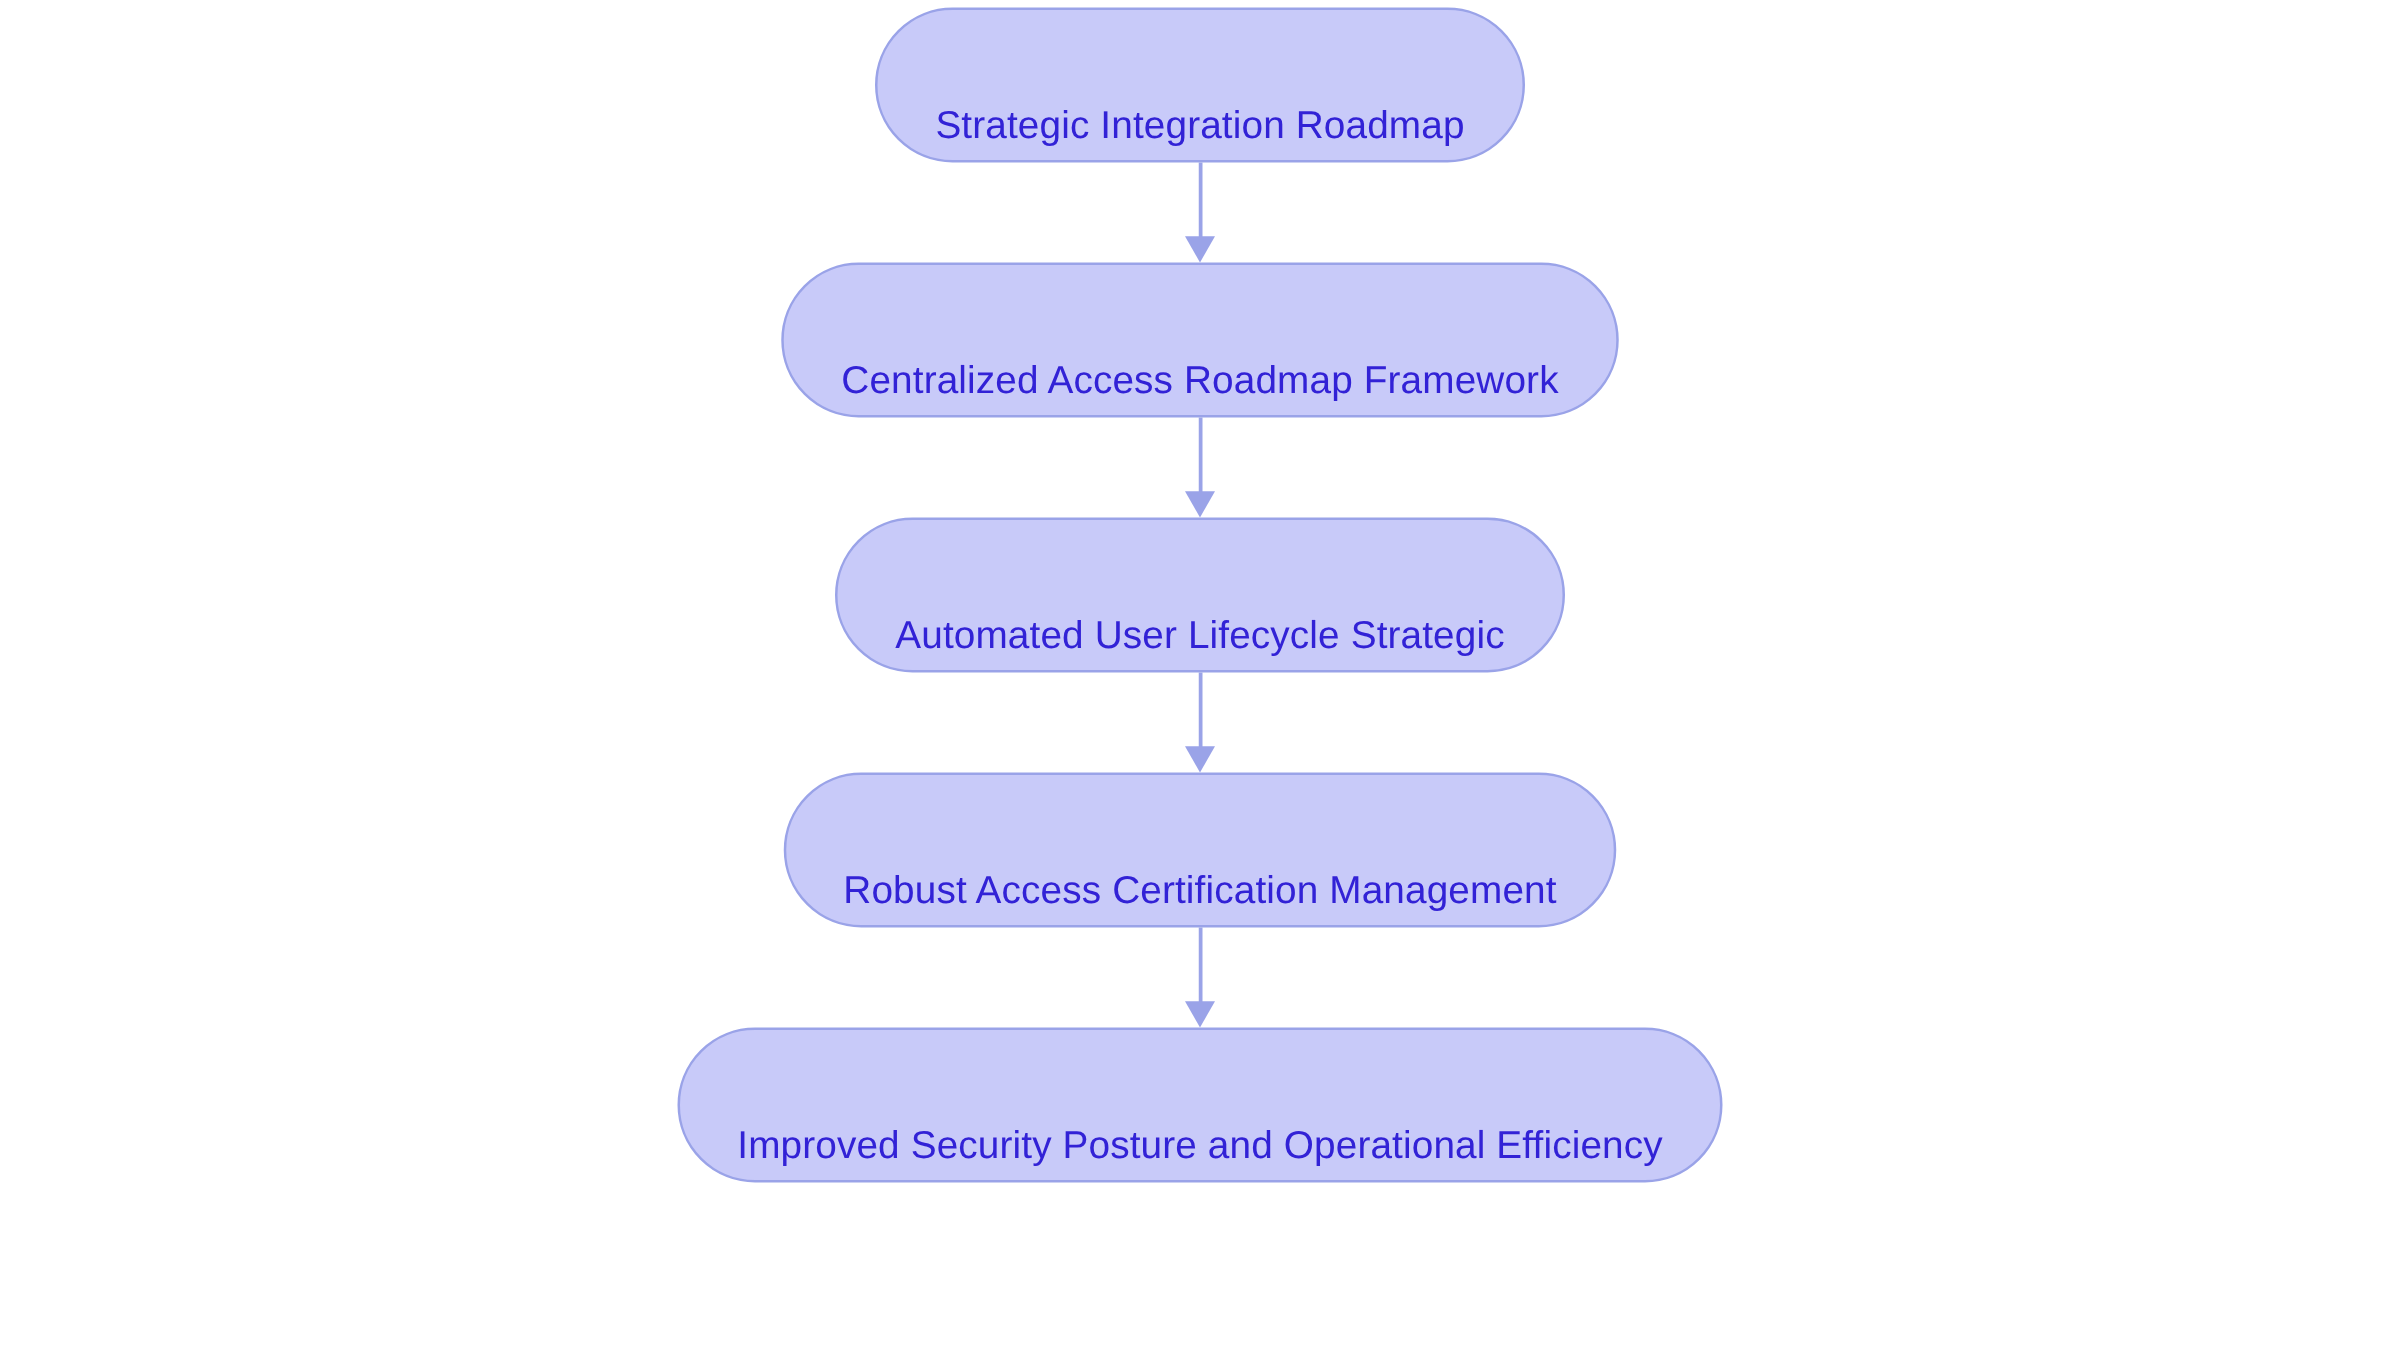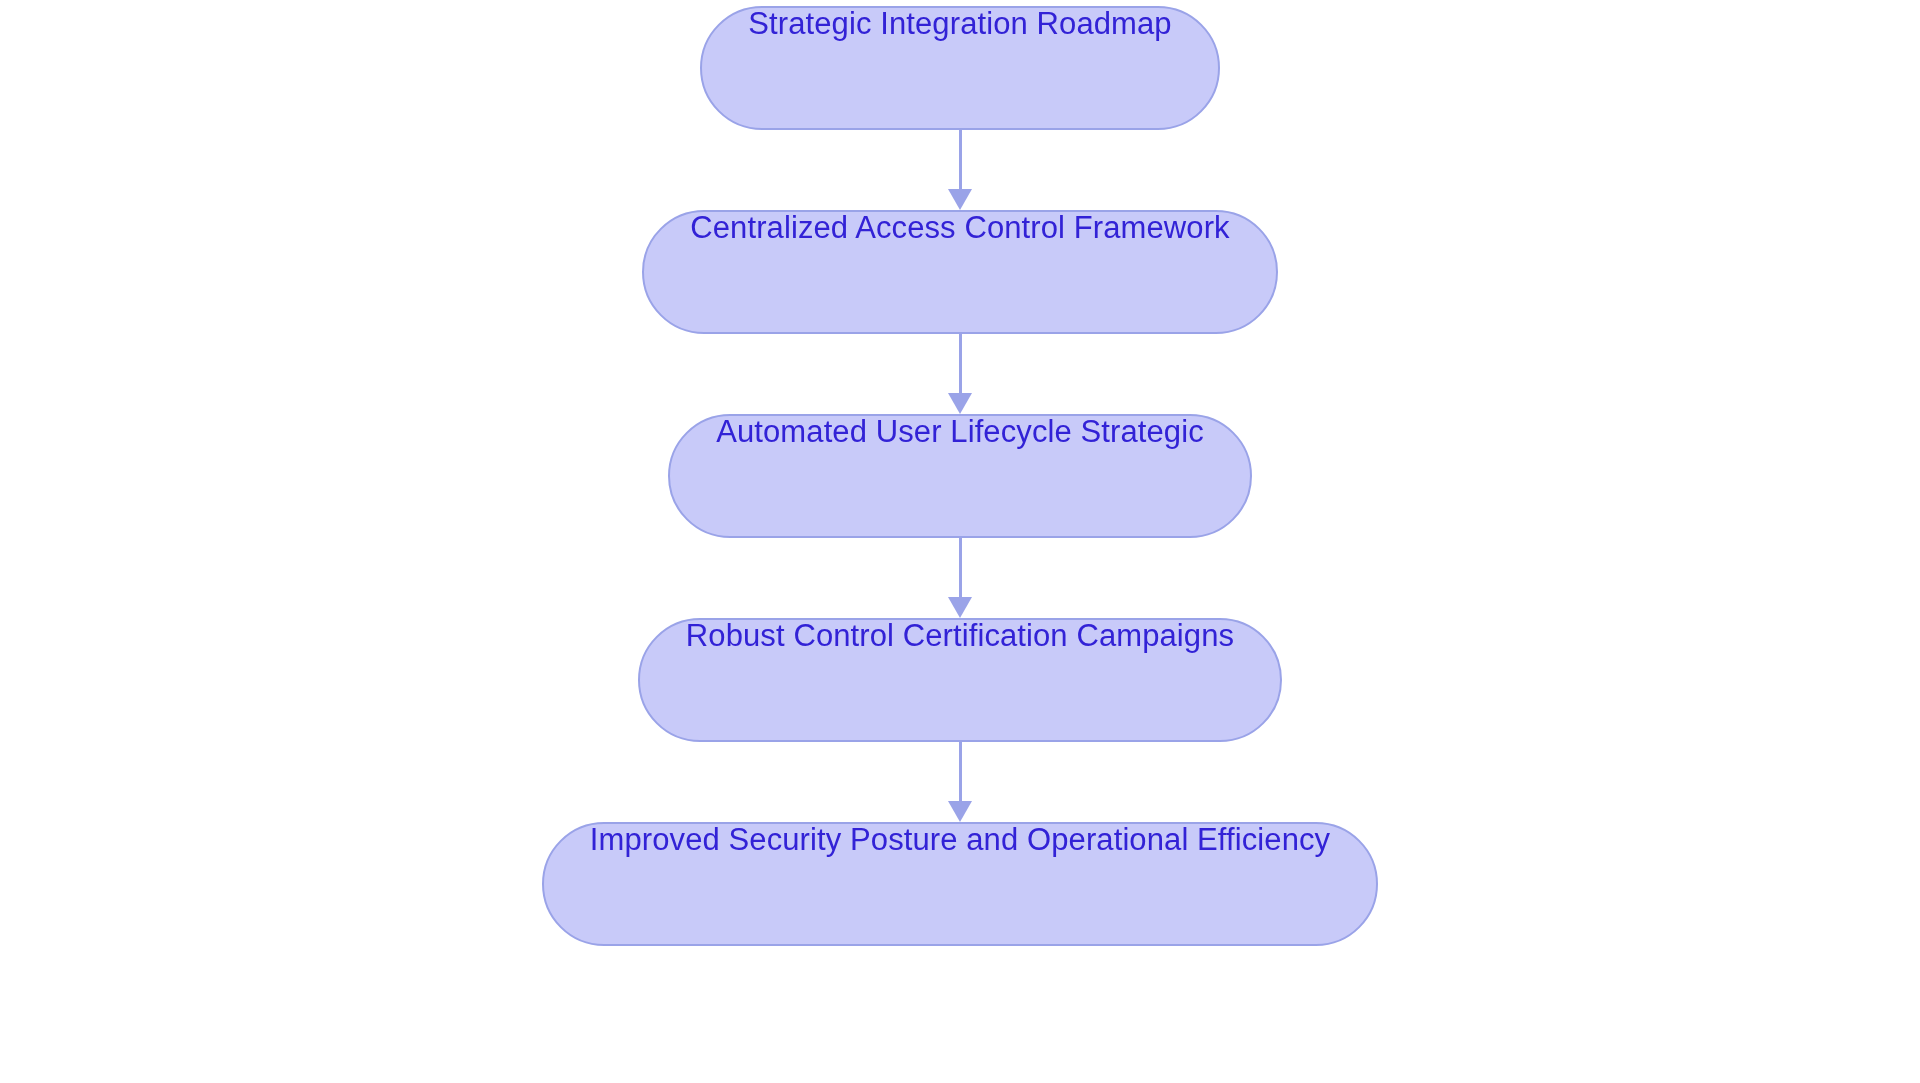--- a/index.html
+++ b/index.html
@@ -29,32 +29,32 @@
     height: 1083px;
     display: flex;
     flex-direction: column;
     align-items: center;
     justify-content: flex-start;
   }
 
   .node {
     box-sizing: border-box;
     display: flex;
-    align-items: flex-start;
+    align-items: flex-end;
     justify-content: center;
     background: #c8caf9;
     border: 2px solid #9aa3e8;
     border-radius: 9999px;
     color: #3222d6;
     font-size: 31px;
     font-family: "Liberation Sans", sans-serif;
     font-weight: 400;
     letter-spacing: 0.1px;
     white-space: nowrap;
-    padding: 0 46px;
+    padding: 13px 46px;
     height: 124px;
     line-height: 1;
   }
 
   .node-label {
     display: block;
   }
 
   
   .connector {
@@ -104,39 +104,39 @@
     <div class="node">
       <span class="node-label">Strategic Integration Roadmap</span>
     </div>
 
     <div class="connector">
       <div class="connector-shaft"></div>
       <div class="connector-head"></div>
     </div>
 
     <div class="node">
-      <span class="node-label">Centralized Access Control Framework</span>
+      <span class="node-label">Centralized Access Roadmap Framework</span>
     </div>
 
     <div class="connector">
       <div class="connector-shaft"></div>
       <div class="connector-head"></div>
     </div>
 
     <div class="node">
       <span class="node-label">Automated User Lifecycle Strategic</span>
     </div>
 
     <div class="connector">
       <div class="connector-shaft"></div>
       <div class="connector-head"></div>
     </div>
 
     <div class="node">
-      <span class="node-label">Robust Control Certification Campaigns</span>
+      <span class="node-label">Robust Access Certification Management</span>
     </div>
 
     <div class="connector">
       <div class="connector-shaft"></div>
       <div class="connector-head"></div>
     </div>
 
     <div class="node">
       <span class="node-label">Improved Security Posture and Operational Efficiency</span>
     </div>

